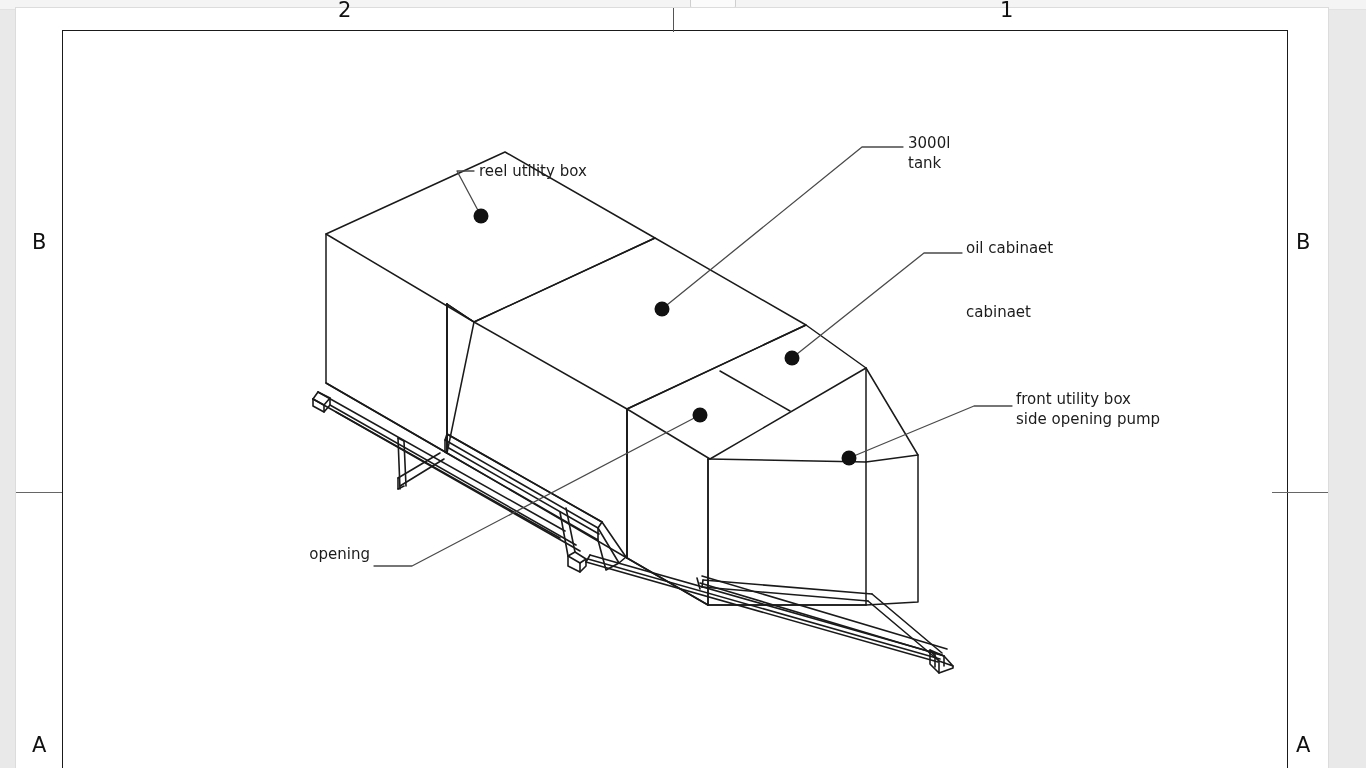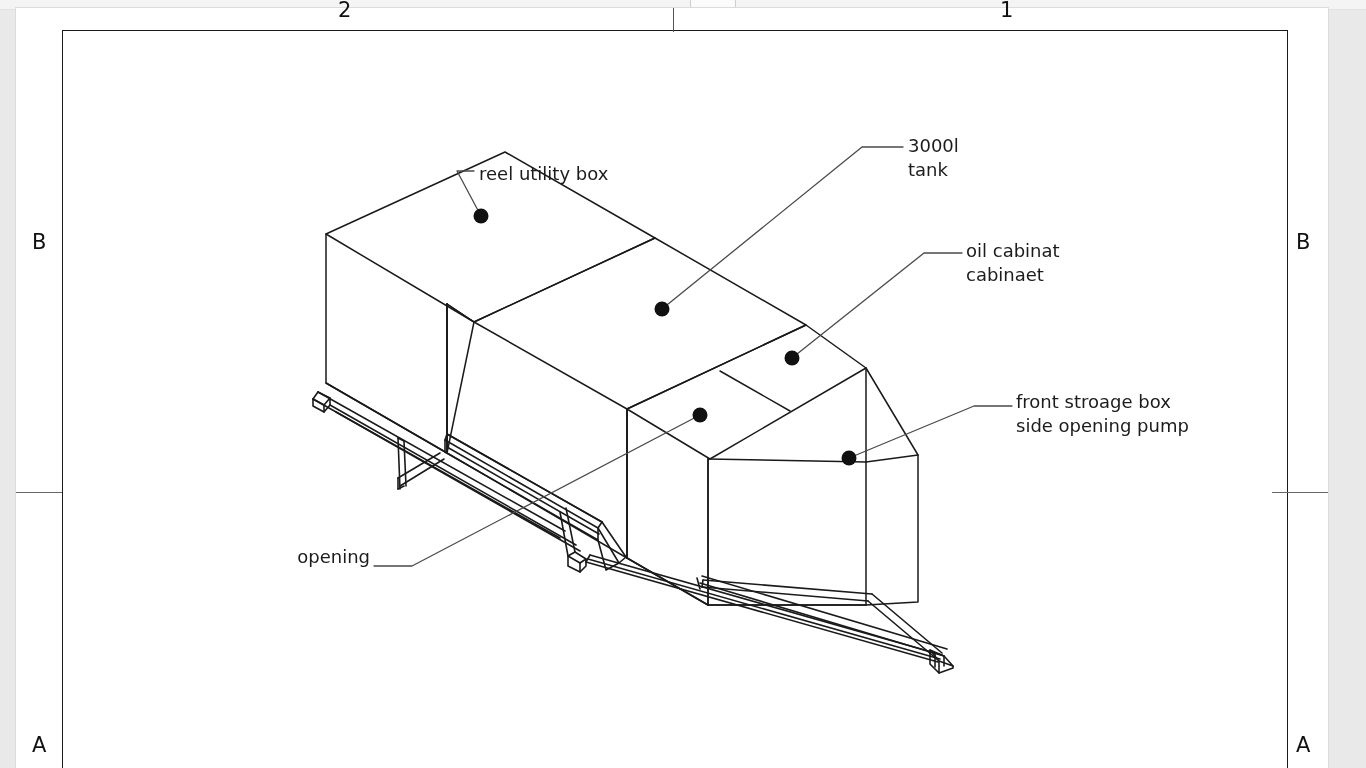--- a/index.html
+++ b/index.html
@@ -97,21 +97,21 @@
   #drawing {
     position: absolute;
     left: 0; top: 0;
     width: 1366px;
     height: 768px;
     pointer-events: none;
   }
 
   .callout-text {
     position: absolute;
-    font-size: 18px;
+    font-size: 15px;
     color: #1c1c1c;
     line-height: 1.32;
     white-space: pre;
     font-family: "DejaVu Sans", "Liberation Sans", sans-serif;
   }
   .callout-text.right-align { text-align: right; }
 </style>
 </head>
 <body>
 
@@ -270,26 +270,26 @@
   </svg>
 
   <div class="callout-text" style="left:479px; top:162px;">reel utility box</div>
 
   <div style="position:absolute; left:908px; top:134px;">
     <div class="callout-text" style="position:static;">3000l</div>
     <div class="callout-text" style="position:static;">tank</div>
   </div>
 
   <div style="position:absolute; left:966px; top:239px;">
-    <div class="callout-text" style="position:static;">oil cabinat</div>
-    <div class="callout-text" style="position:static;">cabinaet</div>
+    <div class="callout-text" style="position:static;">oil cabinaet</div>
+    <div class="callout-text" style="position:static;margin-top:44px;">cabinaet</div>
   </div>
 
   <div style="position:absolute; left:1016px; top:390px;">
-    <div class="callout-text" style="position:static;">front stroage box</div>
+    <div class="callout-text" style="position:static;">front utility box</div>
     <div class="callout-text" style="position:static;">side opening pump</div>
   </div>
 
   <div style="position:absolute; left:176px; top:545px; width:194px; text-align:right;">
     <div class="callout-text right-align" style="position:static; text-align:right;">opening</div>
   </div>
 
 </div>
 
 </body></html>

